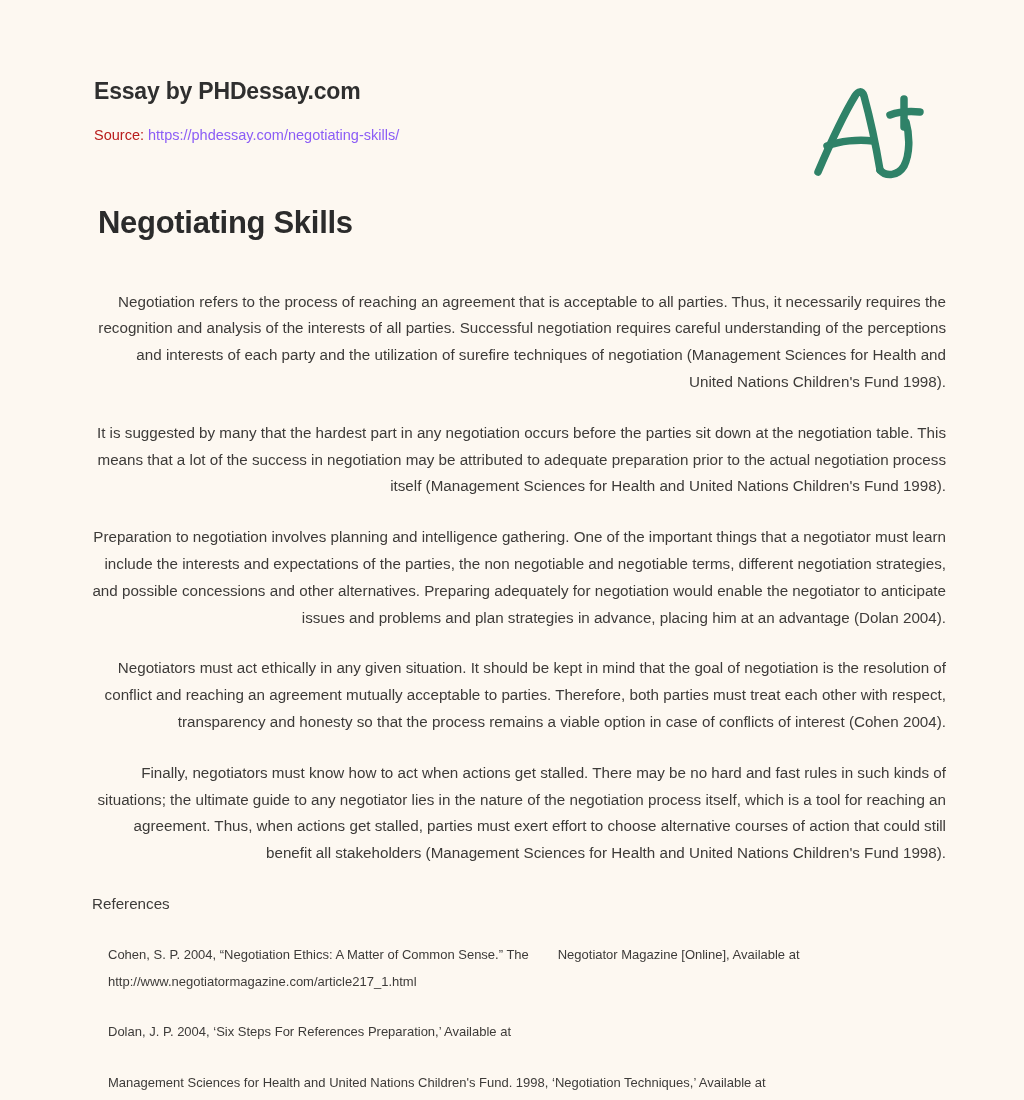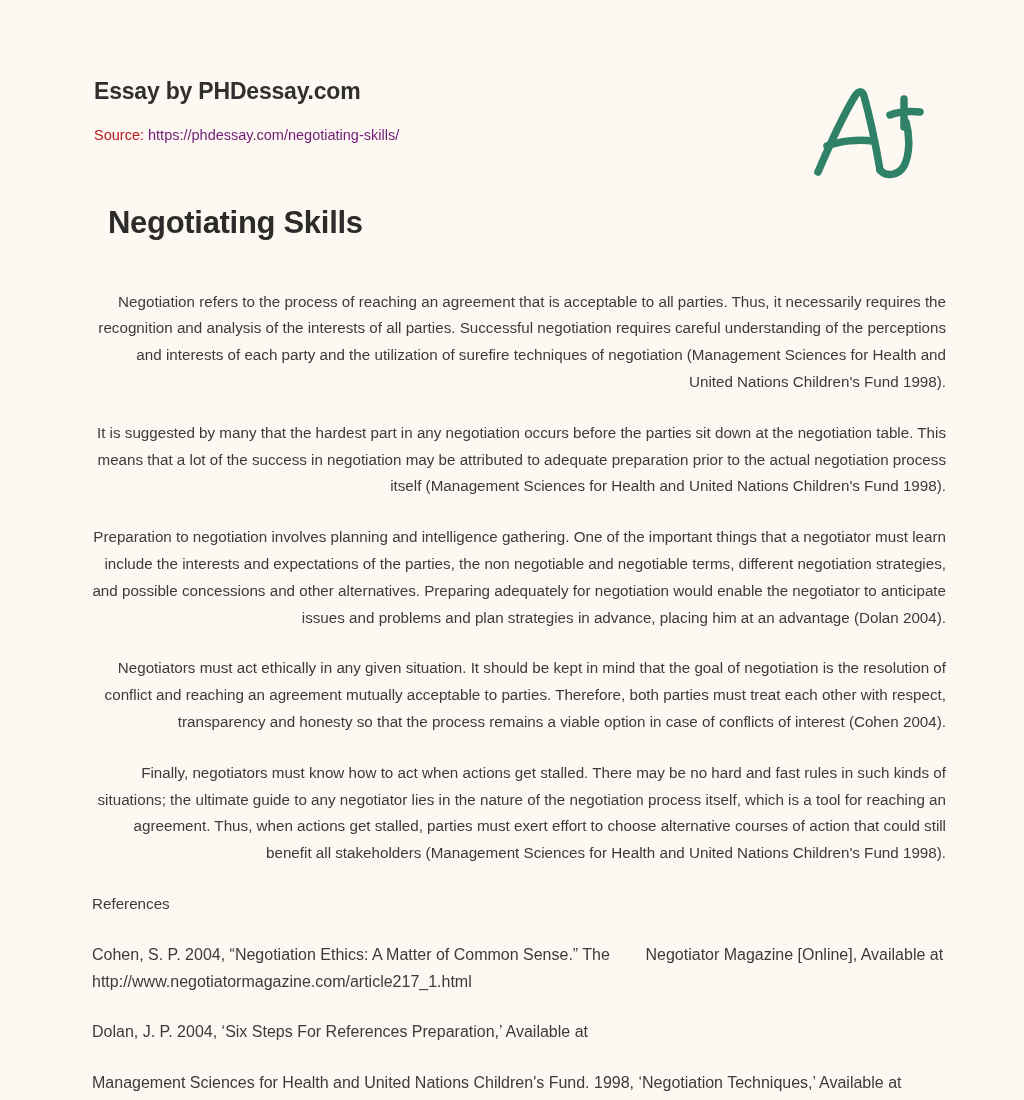--- a/index.html
+++ b/index.html
@@ -49,21 +49,21 @@
     margin-top: 20px;
     font-size: 14.5px;
     line-height: 1.3;
     color: #8d8d8d;
     white-space: nowrap;
   }
   .source-label {
     color: #b91c1c;
   }
   .source-url {
-    color: #701a75;
+    color: #8b5cf6;
     text-decoration: none;
   }
   .logo {
     margin-top: 6px;
     margin-right: 20px;
     width: 118px;
     height: 95px;
     display: block;
   }
 
@@ -74,21 +74,21 @@
     top: 0;
     width: 1024px;
     padding: 205px 78px 0 92px;
     box-sizing: border-box;
   }
   .doc-title {
     font-size: 31px;
     font-weight: bold;
     color: #2b2b2b;
     letter-spacing: -0.3px;
-    margin: 0 0 48px 16px;
+    margin: 0 0 48px 6px;
     line-height: 1.15;
   }
   .para {
     font-size: 15.2px;
     line-height: 26.8px;
     color: #3d3b39;
     margin: 0 0 24px 0;
     max-width: 856px;
     text-align: right;
     white-space: pre-wrap;
@@ -96,24 +96,24 @@
   .para:last-child {
     margin-bottom: 0;
   }
   .refs-heading {
     font-size: 15.2px;
     line-height: 26.8px;
     color: #3d3b39;
     margin: 4px 0 24px 0;
   }
   .ref {
-    font-size: 16px;
+    font-size: 13px;
     line-height: 26.8px;
     color: #3d3b39;
-    margin: 0 0 24px 0;
+    margin: 0 0 24px 16px;
     max-width: 856px;
     white-space: pre-wrap;
   }
 </style>
 </head>
 <body>
 
 <div class="page">
 
   <div class="header">

